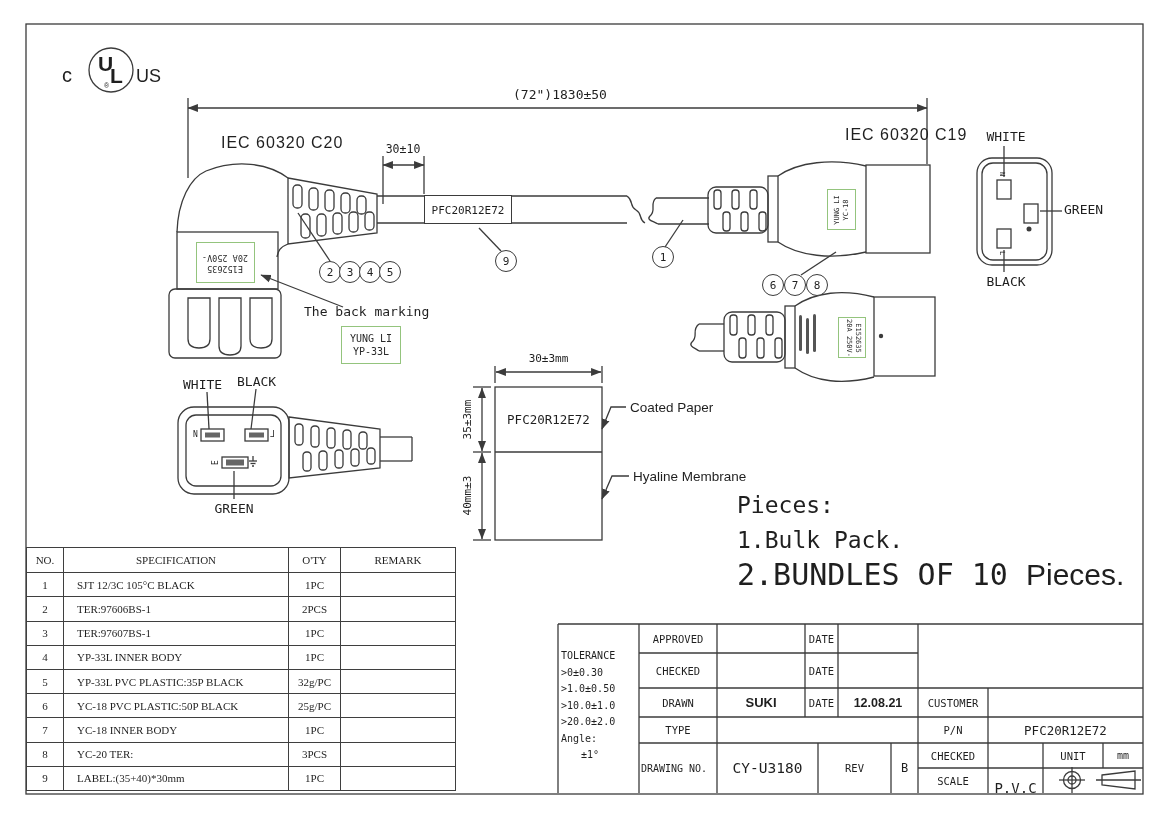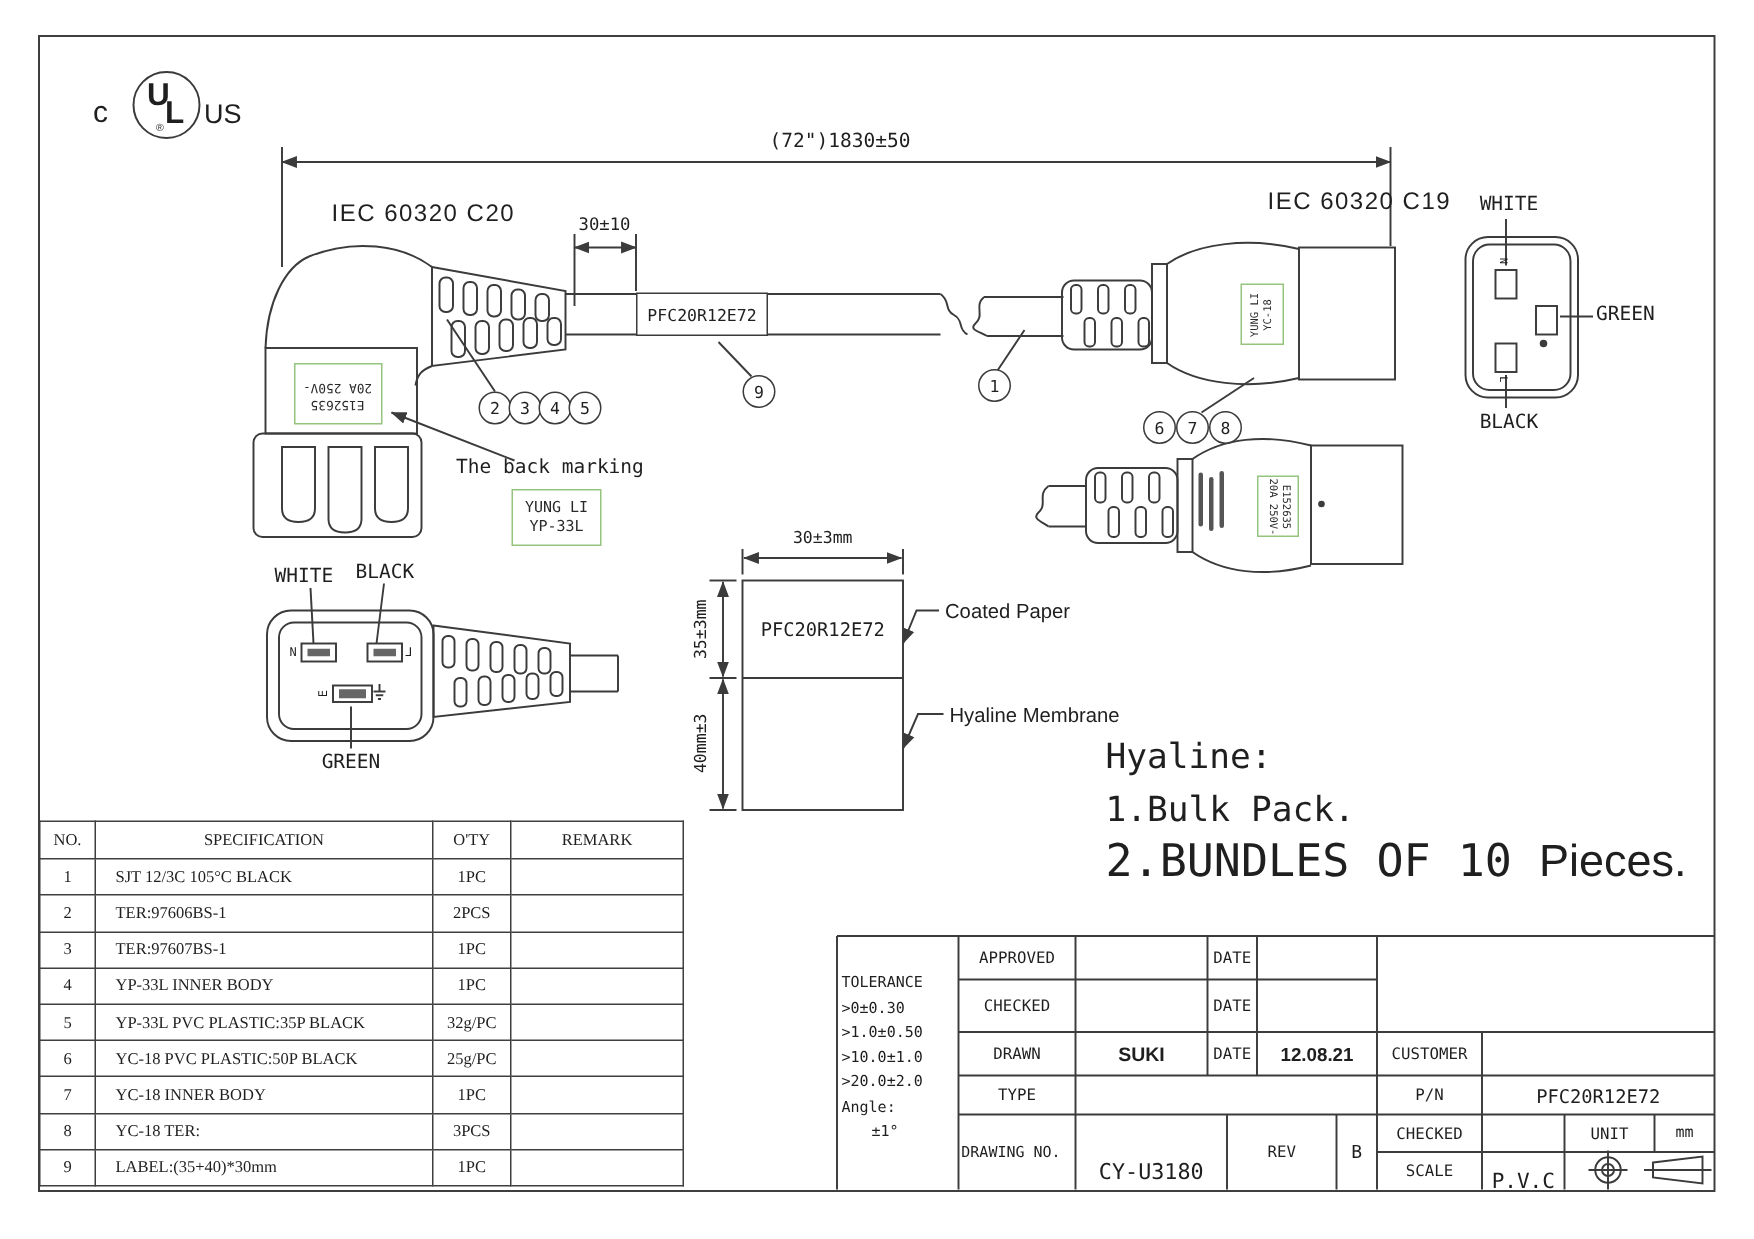--- a/index.html
+++ b/index.html
@@ -282,21 +282,21 @@
   <div class="t mono" style="left:270px;top:430px;font-size:8px;transform:scaleX(-1);">L</div>
   <div class="t mono" style="left:213px;top:458px;font-size:8px;transform:rotate(-90deg);">E</div>
 
   <div class="t mono ctr" style="left:495px;top:352px;width:107px;font-size:11px;">30±3mm</div>
   <div class="t mono ctr" style="left:427px;top:413px;width:80px;font-size:11px;transform:rotate(-90deg);">35±3mm</div>
   <div class="t mono ctr" style="left:427px;top:489px;width:80px;font-size:11px;transform:rotate(-90deg);">40mm±3</div>
   <div class="t mono ctr" style="left:495px;top:412px;width:107px;font-size:12.5px;">PFC20R12E72</div>
   <div class="t sans" style="left:630px;top:400px;font-size:13.5px;">Coated Paper</div>
   <div class="t sans" style="left:633px;top:469px;font-size:13.5px;">Hyaline Membrane</div>
 
-  <div class="t mono" style="left:737px;top:492px;font-size:23px;">Hyaline:</div>
+  <div class="t mono" style="left:737px;top:492px;font-size:23px;">Pieces:</div>
   <div class="t mono" style="left:737px;top:527px;font-size:23px;">1.Bulk Pack.</div>
   <div class="t" style="left:737px;top:557px;font-size:30px;"><span class="mono">2.BUNDLES OF 10 </span><span class="sans">Pieces.</span></div>
 
   <table class="spec">
     <colgroup>
         <col style="width:37px">
         <col style="width:225px">
         <col style="width:52px">
         <col style="width:115px">
       </colgroup>
@@ -344,21 +344,21 @@
           <td></td>
         </tr>
     <tr style="height:24px;">
           <td class="ctr">7</td>
           <td style="padding-left:13px;">YC-18 INNER BODY</td>
           <td class="ctr">1PC</td>
           <td></td>
         </tr>
     <tr style="height:24px;">
           <td class="ctr">8</td>
-          <td style="padding-left:13px;">YC-18 TER:</td>
+          <td style="padding-left:13px;">YC-20 TER:</td>
           <td class="ctr">3PCS</td>
           <td></td>
         </tr>
     <tr style="height:24px;">
           <td class="ctr">9</td>
           <td style="padding-left:13px;">LABEL:(35+40)*30mm</td>
           <td class="ctr">1PC</td>
           <td></td>
         </tr>
   </tbody>
@@ -377,21 +377,21 @@
   <div class="tb-cell" style="left:639px;top:624px;width:78px;height:29px;">APPROVED</div>
   <div class="tb-cell" style="left:805px;top:624px;width:33px;height:29px;">DATE</div>
   <div class="tb-cell" style="left:639px;top:653px;width:78px;height:35px;">CHECKED</div>
   <div class="tb-cell" style="left:805px;top:653px;width:33px;height:35px;">DATE</div>
   <div class="tb-cell" style="left:639px;top:688px;width:78px;height:29px;">DRAWN</div>
   <div class="tb-cell sans" style="left:717px;top:688px;width:88px;height:29px;font:bold 13px 'Liberation Sans',sans-serif;">SUKI</div>
   <div class="tb-cell" style="left:805px;top:688px;width:33px;height:29px;">DATE</div>
   <div class="tb-cell sans" style="left:838px;top:688px;width:80px;height:29px;font:bold 12.5px 'Liberation Sans',sans-serif;">12.08.21</div>
   <div class="tb-cell" style="left:639px;top:717px;width:78px;height:26px;">TYPE</div>
   <div class="tb-cell" style="left:639px;top:743px;width:70px;height:50px;font-size:10px;">DRAWING NO.</div>
-  <div class="tb-cell" style="left:717px;top:743px;width:101px;height:50px;font-size:14.5px;margin-top:14px;">CY-U3180</div>
+  <div class="tb-cell" style="left:717px;top:743px;width:101px;height:50px;font-size:14.5px;">CY-U3180</div>
   <div class="tb-cell" style="left:818px;top:743px;width:73px;height:50px;">REV</div>
   <div class="tb-cell" style="left:891px;top:743px;width:27px;height:50px;font-size:12px;">B</div>
   <div class="tb-cell" style="left:918px;top:688px;width:70px;height:29px;">CUSTOMER</div>
   <div class="tb-cell" style="left:988px;top:688px;width:155px;height:29px;"></div>
   <div class="tb-cell" style="left:918px;top:717px;width:70px;height:26px;">P/N</div>
   <div class="tb-cell" style="left:988px;top:717px;width:155px;height:26px;font-size:12.5px;">PFC20R12E72</div>
   <div class="tb-cell" style="left:918px;top:743px;width:70px;height:25px;">CHECKED</div>
   <div class="tb-cell" style="left:988px;top:775px;width:55px;height:25px;font-size:14px;">P.V.C</div>
   <div class="tb-cell" style="left:1043px;top:743px;width:60px;height:25px;">UNIT</div>
   <div class="tb-cell" style="left:1103px;top:743px;width:40px;height:25px;font-size:10px;">mm</div>

